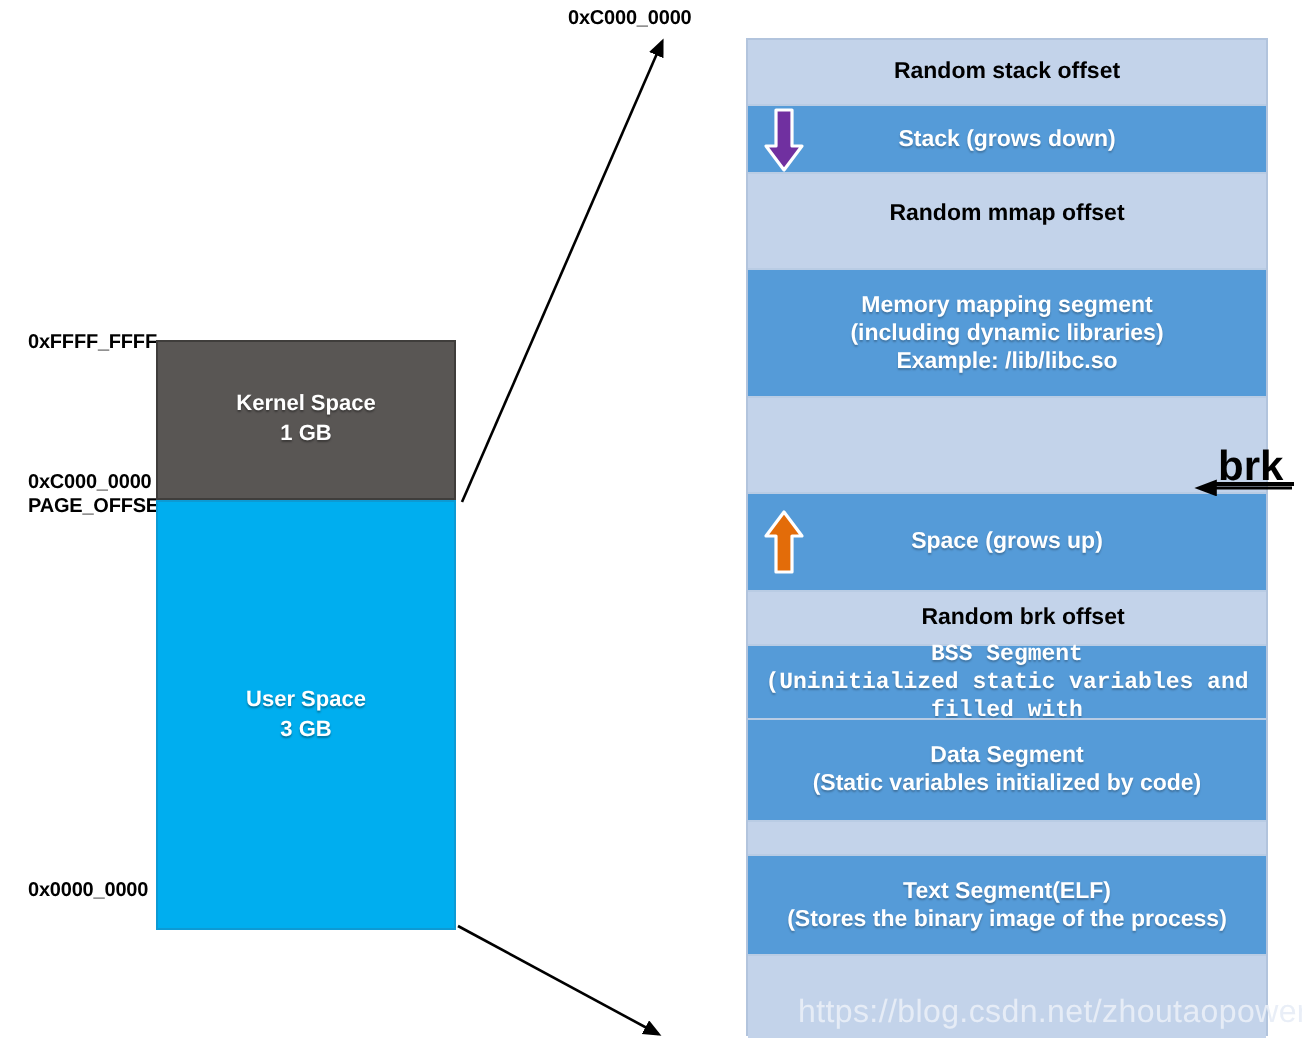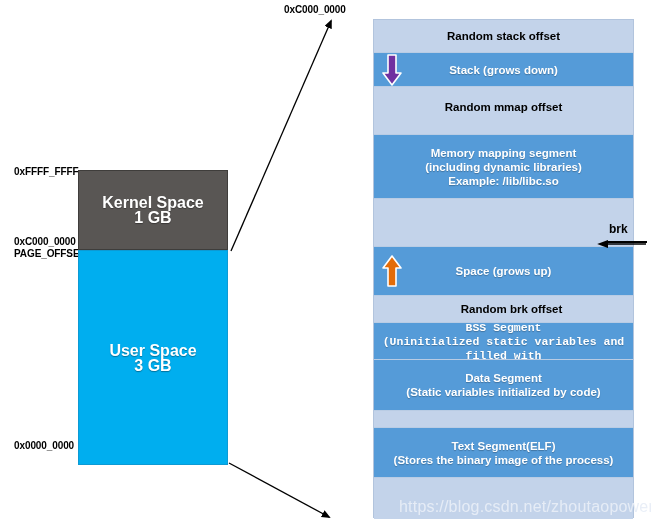--- a/index.html
+++ b/index.html
@@ -10,21 +10,21 @@
   }
   .abs{position:absolute;}
 
   
   #left-panel{left:78px;top:170px;width:150px;height:295px;}
   .mem-box{
     position:absolute;left:0;width:150px;
     box-sizing:border-box;
     display:flex;flex-direction:column;
     align-items:center;justify-content:center;
-    color:#ffffff;font-weight:bold;font-size:16px;line-height:15px;
+    color:#ffffff;font-weight:bold;font-size:11px;line-height:15px;
     text-shadow:0 1px 1px rgba(0,0,0,.35);
   }
   #kernel-space-box{top:0;height:80px;background:#595654;border:1px solid #3f3d3b;}
   #user-space-box{top:80px;height:215px;background:#00AEEF;border:1px solid #0d9ad4;}
 
   .addr-label{
     position:absolute;color:#000000;font-weight:bold;font-size:10px;
     letter-spacing:-0.1px;white-space:nowrap;
     font-family:"Liberation Sans","DejaVu Sans",sans-serif;
   }
@@ -60,21 +60,21 @@
   #band-bottom-gap{top:458px;height:41px;}
 
   
   .arrow-wrap{position:absolute;left:6px;top:50%;transform:translateY(-50%);
     width:24px;height:34px;}
 
   
   #addr-c000-top{left:284px;top:4px;}
 
   
-  #brk-label{position:absolute;left:609px;top:222px;font-size:12px;font-weight:bold;
+  #brk-label{position:absolute;left:609px;top:222px;font-size:21px;font-weight:bold;
     color:#000000;font-family:"Liberation Sans","DejaVu Sans",sans-serif;}
   #brk-underline{position:absolute;left:607px;top:241px;width:40px;height:2px;background:#000;}
   #brk-leader{position:absolute;left:594px;top:238px;width:54px;height:12px;}
 
   
   #connector-top{position:absolute;left:225px;top:15px;width:115px;height:240px;}
   #connector-bottom{position:absolute;left:225px;top:455px;width:115px;height:70px;}
 
   
   #watermark{position:absolute;left:399px;top:498px;font-size:16px;color:#e8eef7;

